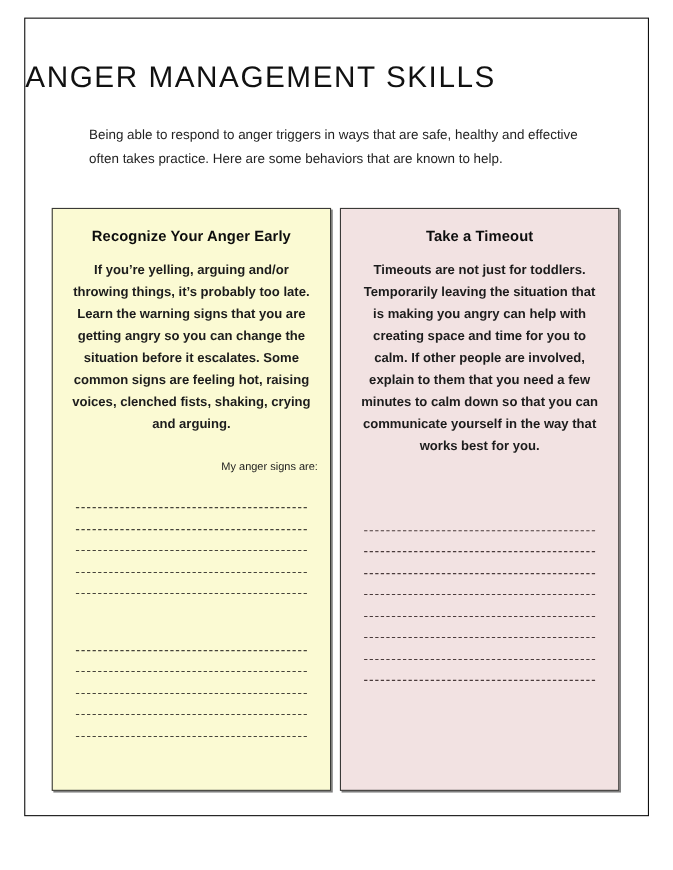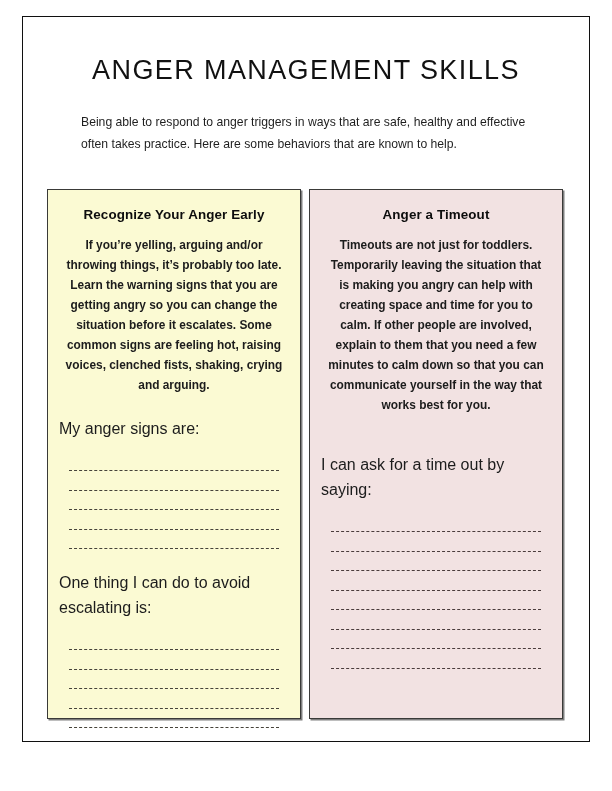--- a/index.html
+++ b/index.html
@@ -21,21 +21,20 @@
     left: 22px;
     top: 16px;
     width: 568px;
     height: 726px;
     border: 1.6px solid #101010;
     box-sizing: border-box;
     background: #ffffff;
   }
 
   .page-title {
-    text-align: center;
     font-size: 27px;
     font-weight: 400;
     letter-spacing: 1.4px;
     color: #111111;
     margin: 0;
     padding-top: 38px;
     font-family: "Liberation Sans", sans-serif;
   }
 
   .intro {
@@ -80,22 +79,22 @@
     text-align: center;
     font-size: 11.9px;
     line-height: 1.68;
     margin: 0;
     padding: 0 4px;
     color: #1c1c1c;
     font-weight: bold;
   }
 
   .prompt {
-    text-align: left;
-    font-size: 16px;
+    text-align: right;
+    font-size: 10px;
     line-height: 1.55;
     margin: 0;
     color: #1c1c1c;
   }
 
   .lines {
     margin: 0;
     padding: 0;
     list-style: none;
   }
@@ -143,39 +142,37 @@
       <ul class="lines">
         <li class="line"></li>
         <li class="line"></li>
         <li class="line"></li>
         <li class="line"></li>
         <li class="line"></li>
       </ul>
 
       <div class="spacer-lg"></div>
 
-      <p class="prompt">One thing I can do to avoid escalating is:</p>
       <div class="spacer-sm"></div>
       <ul class="lines">
         <li class="line"></li>
         <li class="line"></li>
         <li class="line"></li>
         <li class="line"></li>
         <li class="line"></li>
       </ul>
     </section>
 
     <section class="panel panel-right">
-      <h2 class="panel-heading">Anger a Timeout</h2>
+      <h2 class="panel-heading">Take a Timeout</h2>
       <p class="panel-body">Timeouts are not just for toddlers. Temporarily leaving the situation that is making you angry can help with creating space and time for you to calm. If other people are involved, explain to them that you need a few minutes to calm down so that you can communicate yourself in the way that works best for you.</p>
 
       <div class="spacer-lg"></div>
       <div class="spacer-md"></div>
 
-      <p class="prompt">I can ask for a time out by saying:</p>
       <div class="spacer-sm"></div>
       <ul class="lines">
         <li class="line"></li>
         <li class="line"></li>
         <li class="line"></li>
         <li class="line"></li>
         <li class="line"></li>
         <li class="line"></li>
         <li class="line"></li>
         <li class="line"></li>

